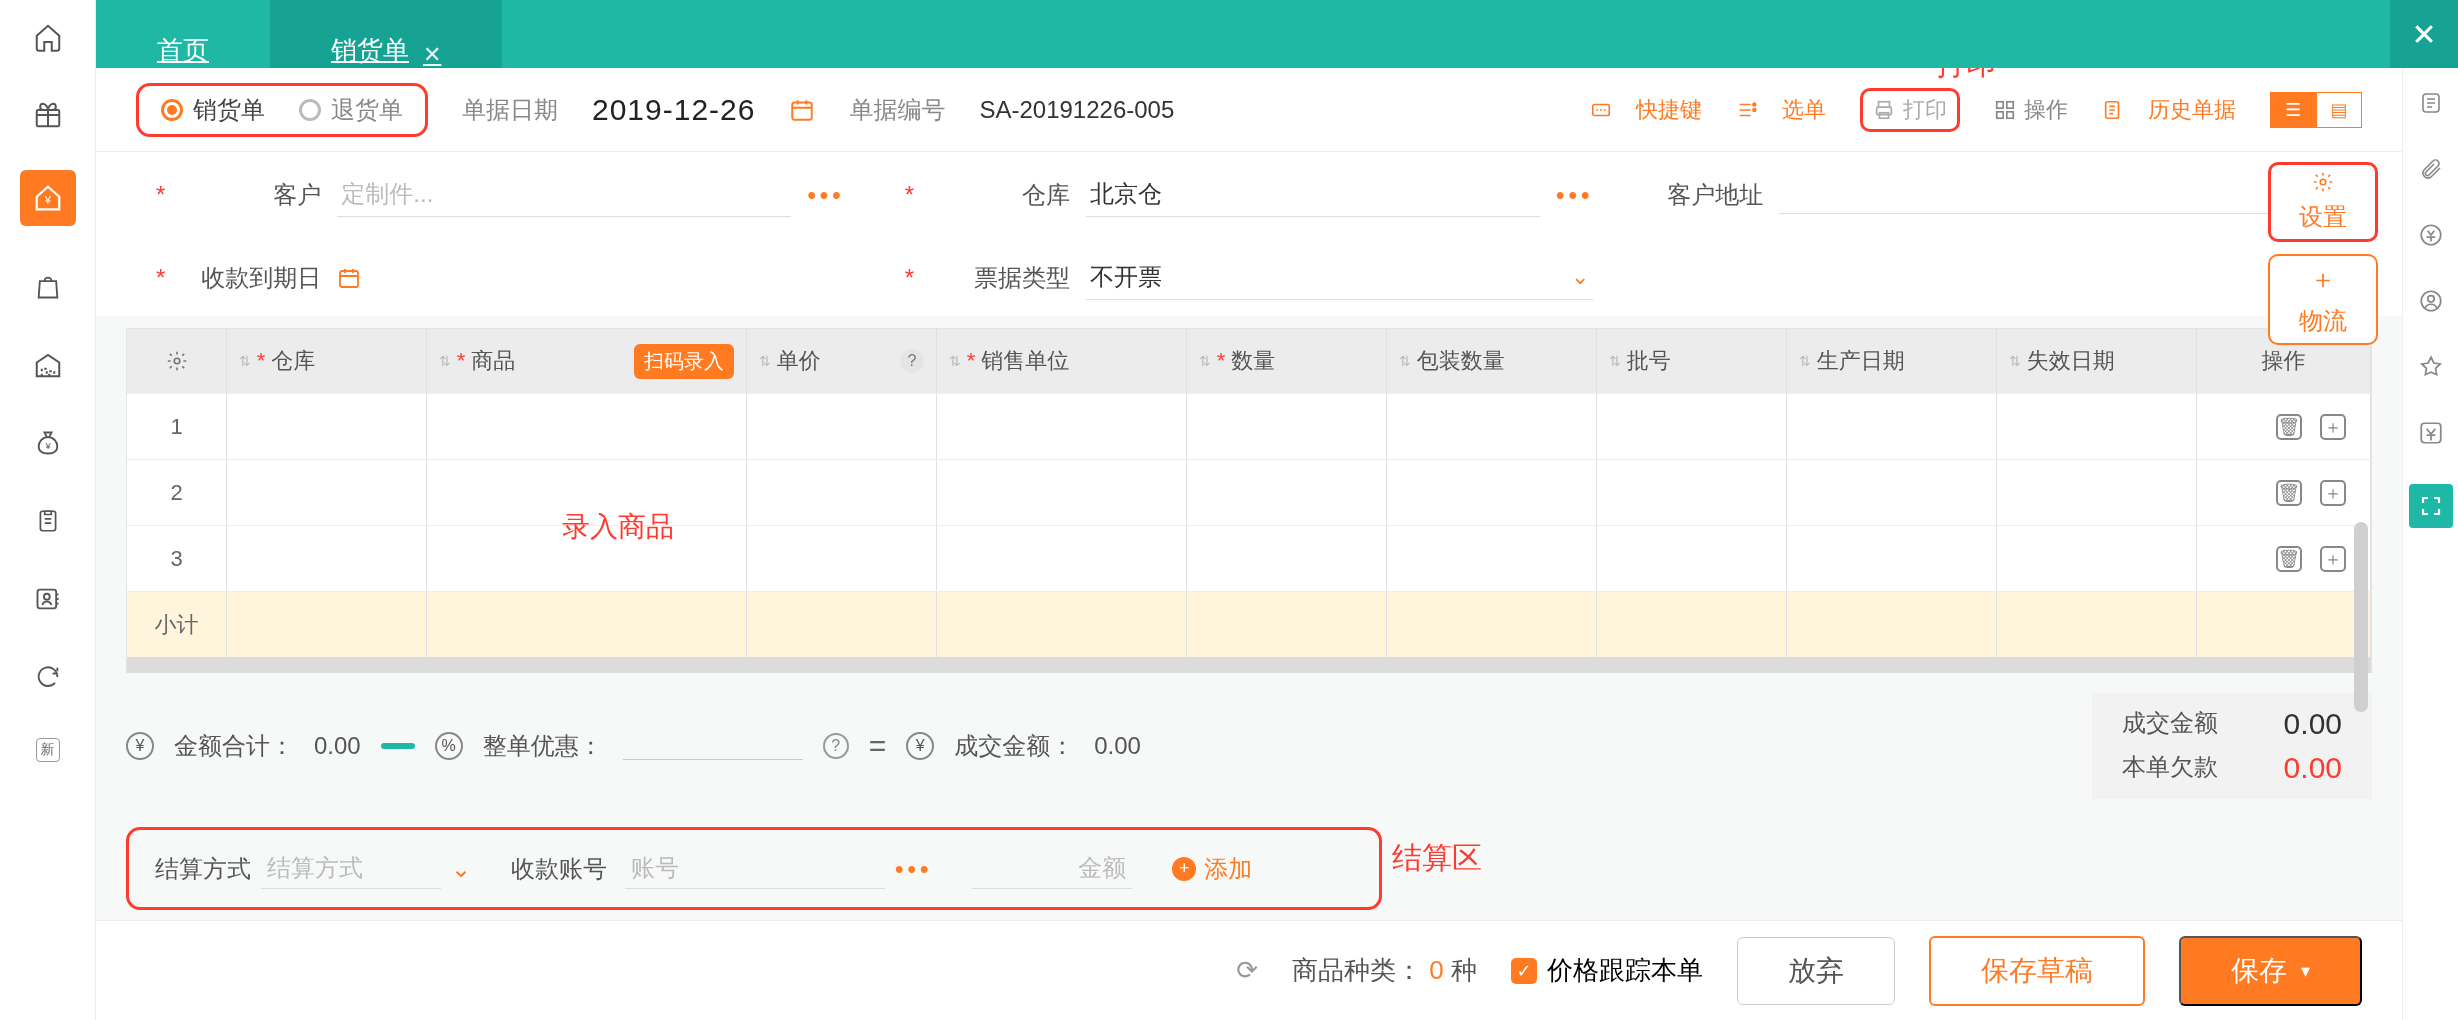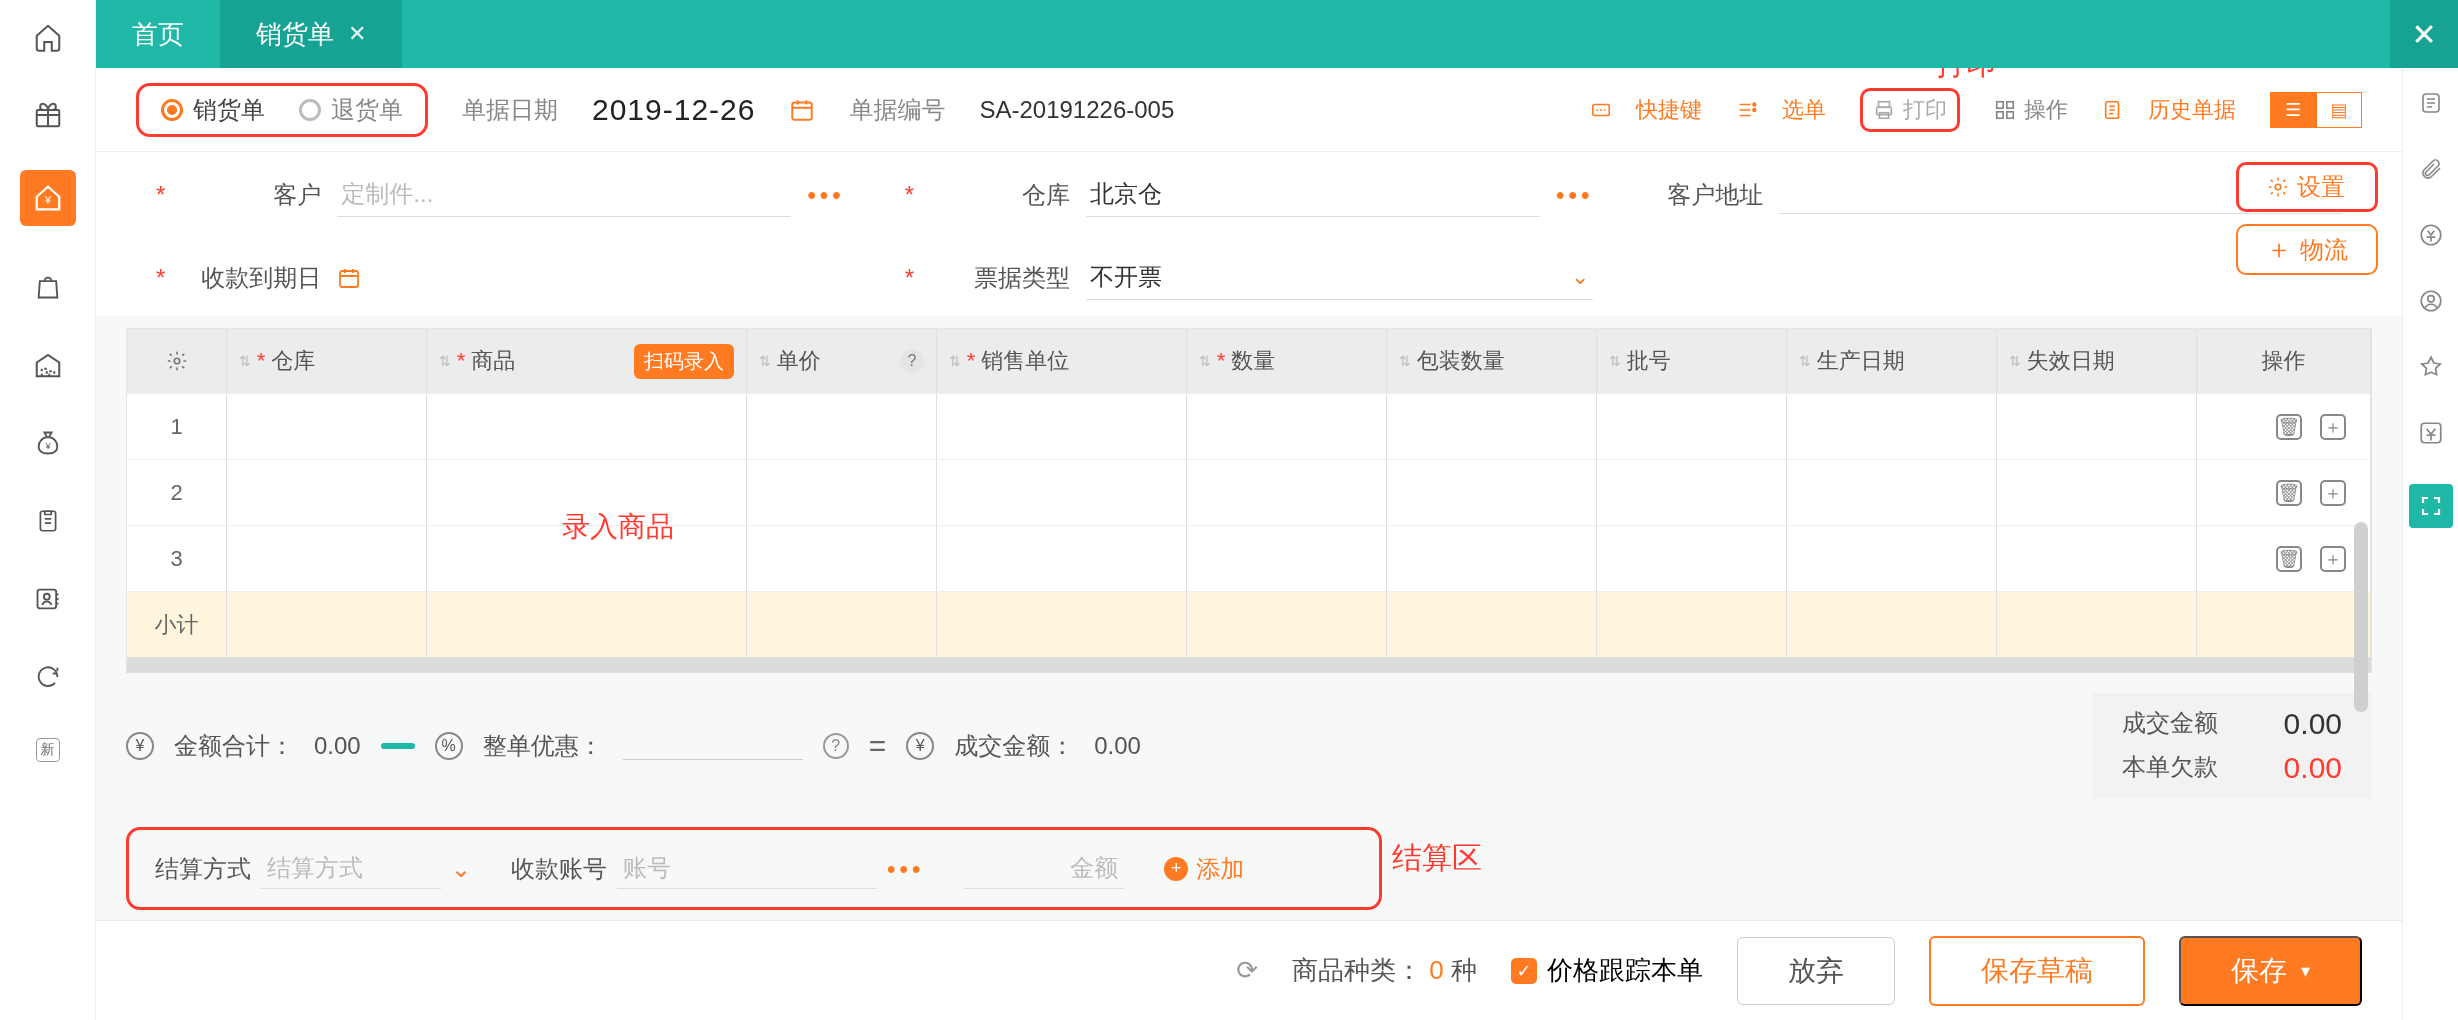--- a/index.html
+++ b/index.html
@@ -11,21 +11,21 @@
 .rail .icon.active { background:#ff7a21; color:#fff; width:56px; height:56px; border-radius:6px; margin-top:-6px; }
 .rail .badge { font-size:14px; border:1px solid #999; border-radius:4px; padding:2px 4px; color:#666; }
 
 
 .rrail { position:absolute; right:0; top:68px; width:56px; height:calc(100% - 68px); background:#fff; border-left:1px solid #eee; display:flex; flex-direction:column; align-items:center; padding-top:20px; gap:36px; color:#888; }
 .rrail .ri { width:30px; height:30px; display:flex; align-items:center; justify-content:center; }
 .rrail .ri.teal { background:#1fb8a6; color:#fff; width:44px; height:44px; border-radius:4px; }
 
 
 .tabs { position:absolute; left:96px; right:0; top:0; height:68px; background:#1fb8a6; display:flex; align-items:stretch; }
-.tabs .tab { padding:0 36px; display:flex; align-items:center; color:#fff; font-size:26px; gap:14px; }
+.tabs .tab { padding:0 61px; display:flex; align-items:flex-end; color:#fff; font-size:26px; gap:14px;text-decoration:underline; }
 .tabs .tab.active { background:#16a393; }
 .tabs .tab .close { font-size:22px; opacity:.9; }
 .tabs .right-close { margin-left:auto; width:68px; display:flex; align-items:center; justify-content:center; color:#fff; font-size:30px; background:#16a393; }
 
 
 .content { position:absolute; left:96px; right:56px; top:68px; bottom:0; background:#f7f8f8; overflow:hidden; }
 
 
 .hdr1 { height:84px; display:flex; align-items:center; padding:0 40px; background:#fff; border-bottom:1px solid #eee; gap:34px; font-size:24px; color:#444; }
 .typegrp { display:flex; align-items:center; gap:34px; border:3px solid #ff3b30; border-radius:14px; padding:8px 22px; position:relative; }
@@ -51,21 +51,21 @@
 
 .fields { display:grid; grid-template-columns: 1fr 1fr 1fr; background:#fff; padding:20px 60px 16px 60px; row-gap:38px; column-gap:60px; position:relative; }
 .fld { display:flex; align-items:center; gap:16px; font-size:24px; color:#444; }
 .fld .req { color:#ff3b30; }
 .fld .lab { min-width:140px; text-align:right; color:#555; }
 .fld .inp { flex:1; border-bottom:1px solid #ddd; padding:6px 4px; min-height:38px; color:#333; display:flex; align-items:center;text-align:center; }
 .fld .hint { color:#bbb; }
 .fld .chev { color:#ff7a21; font-size:22px; margin-left:auto; }
 .dots { color:#ff7a21; letter-spacing:4px; font-weight:700; }
 .side-btns { position:absolute; right:24px; top:10px; display:flex; flex-direction:column; gap:12px; }
-.sbtn { border:3px solid #ff3b30; border-radius:10px; padding:6px 28px; color:#ff7a21; font-size:24px; display:flex; align-items:center; gap:8px; background:#fff; }
+.sbtn { border:3px solid #ff3b30; border-radius:10px; padding:6px 28px; color:#ff7a21; font-size:24px; display:flex; align-items:center; gap:8px; background:#fff;flex-direction:column; }
 .sbtn.light { border-color:#ff7a21; border-width:2px; }
 
 
 .tablewrap { margin:12px 30px 0 30px; background:#fff; border:1px solid #e5e5e5; border-bottom:none; }
 .thead { display:flex; background:#ececec; height:64px; align-items:stretch; font-size:22px; color:#555; }
 .th, .td { border-right:1px solid #e0e0e0; display:flex; align-items:center; padding:0 12px; gap:6px; }
 .th { justify-content:flex-start; }
 .th .sort { color:#bbb; font-size:14px; }
 .th .req { color:#ff3b30; }
 .col-idx { width:100px; justify-content:center; }
@@ -97,21 +97,21 @@
 .totals .eq { font-size:30px; color:#666; }
 .totals .q { width:26px;height:26px;border:2px solid #999;border-radius:50%;display:inline-flex;align-items:center;justify-content:center;font-size:16px;color:#888; }
 .totbox { margin-left:auto; background:#f2f2f2; padding:14px 30px; min-width:280px; display:flex; flex-direction:column; gap:10px; font-size:24px; }
 .totbox .rowt { display:flex; justify-content:space-between; }
 .totbox .red { color:#ff3b30; font-weight:500; }
 
 
 .settle { margin:28px 30px 0 30px; border:3px solid #ff3b30; border-radius:14px; padding:18px 26px; display:flex; align-items:center; gap:40px; font-size:24px; color:#555; position:relative; width:1256px; }
 .settle .sfld { display:flex; align-items:center; gap:10px; }
 .settle .sinp { border-bottom:1px solid #ddd; min-width:180px; padding:4px 6px; color:#bbb; }
-.settle .sinp.mid { min-width:260px; }
+.settle .sinp.mid { min-width:260px;margin-left:8px; }
 .settle .chev-d { color:#ff7a21; }
 .settle .addbtn { color:#ff7a21; display:flex; align-items:center; gap:8px; }
 .settle .plus-c { width:24px; height:24px; background:#ff7a21; color:#fff; border-radius:50%; display:inline-flex; align-items:center; justify-content:center; font-size:18px; }
 
 
 .footer { position:absolute; left:0; right:0; bottom:0; height:100px; background:#fff; border-top:1px solid #eaeaea; display:flex; align-items:center; padding:0 40px; gap:34px; font-size:26px; }
 .footer .center { margin-left:auto; display:flex; align-items:center; gap:34px; }
 .chk { width:26px; height:26px; background:#ff7a21; border-radius:5px; display:inline-flex; align-items:center; justify-content:center; color:#fff; font-size:18px; }
 .btn { padding:14px 50px; border-radius:6px; font-size:28px; }
 .btn.ghost { border:1px solid #ccc; color:#555; background:#fff; }

